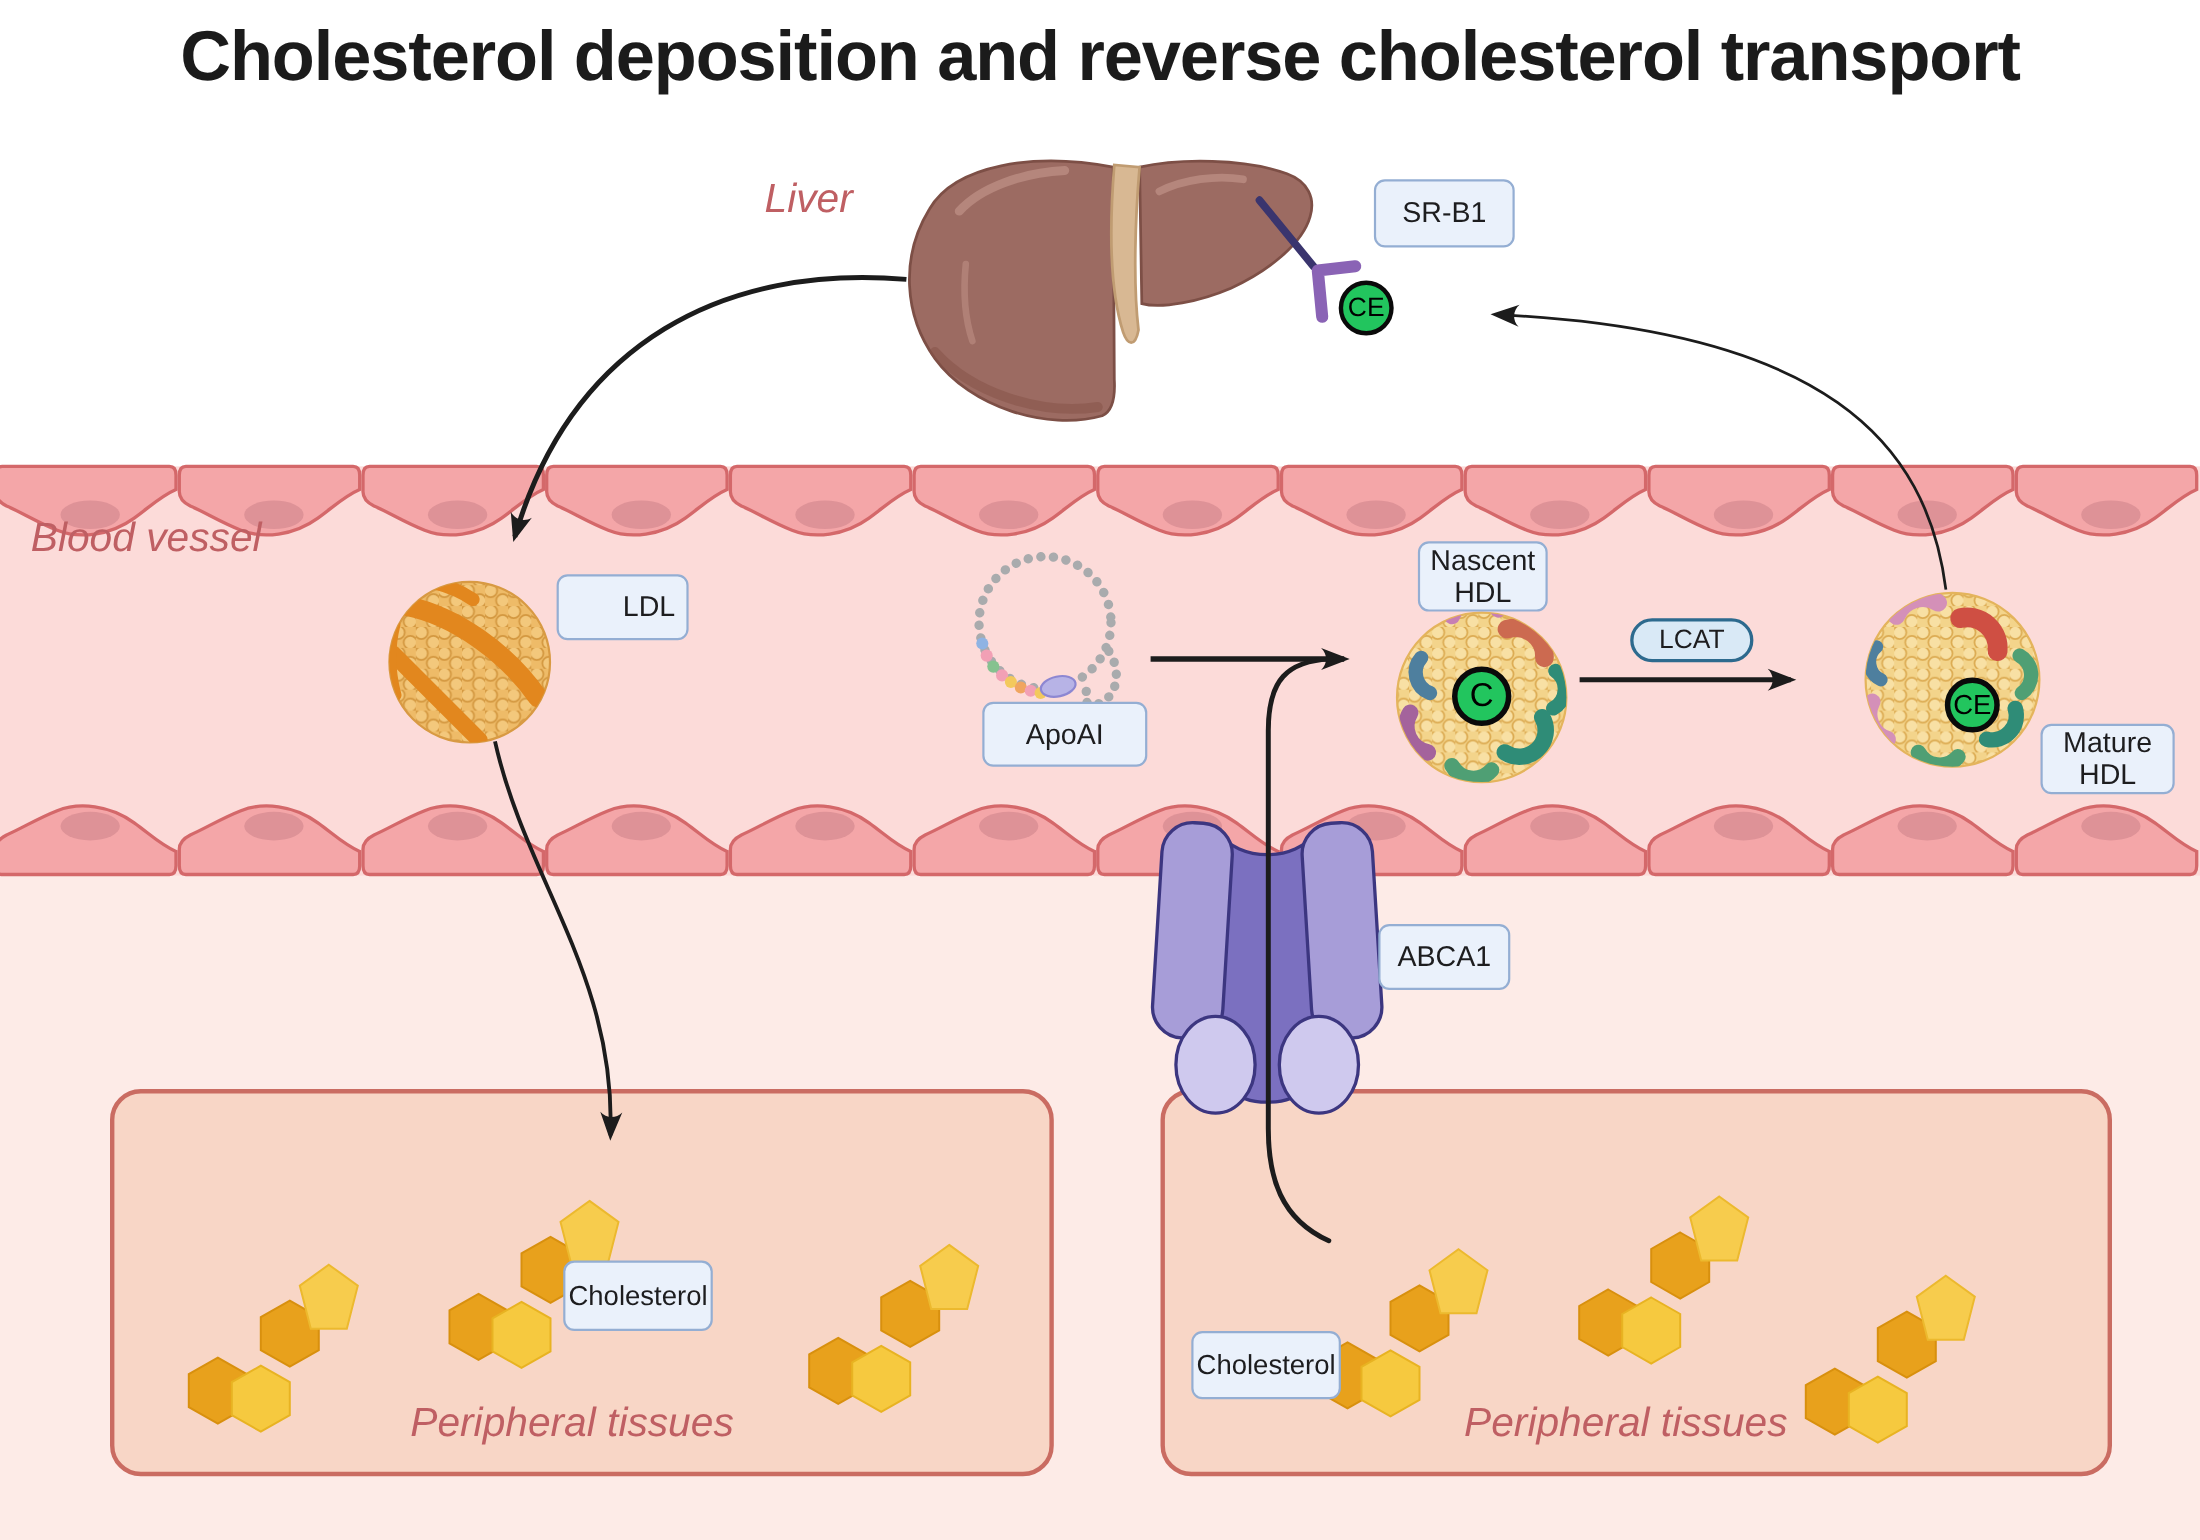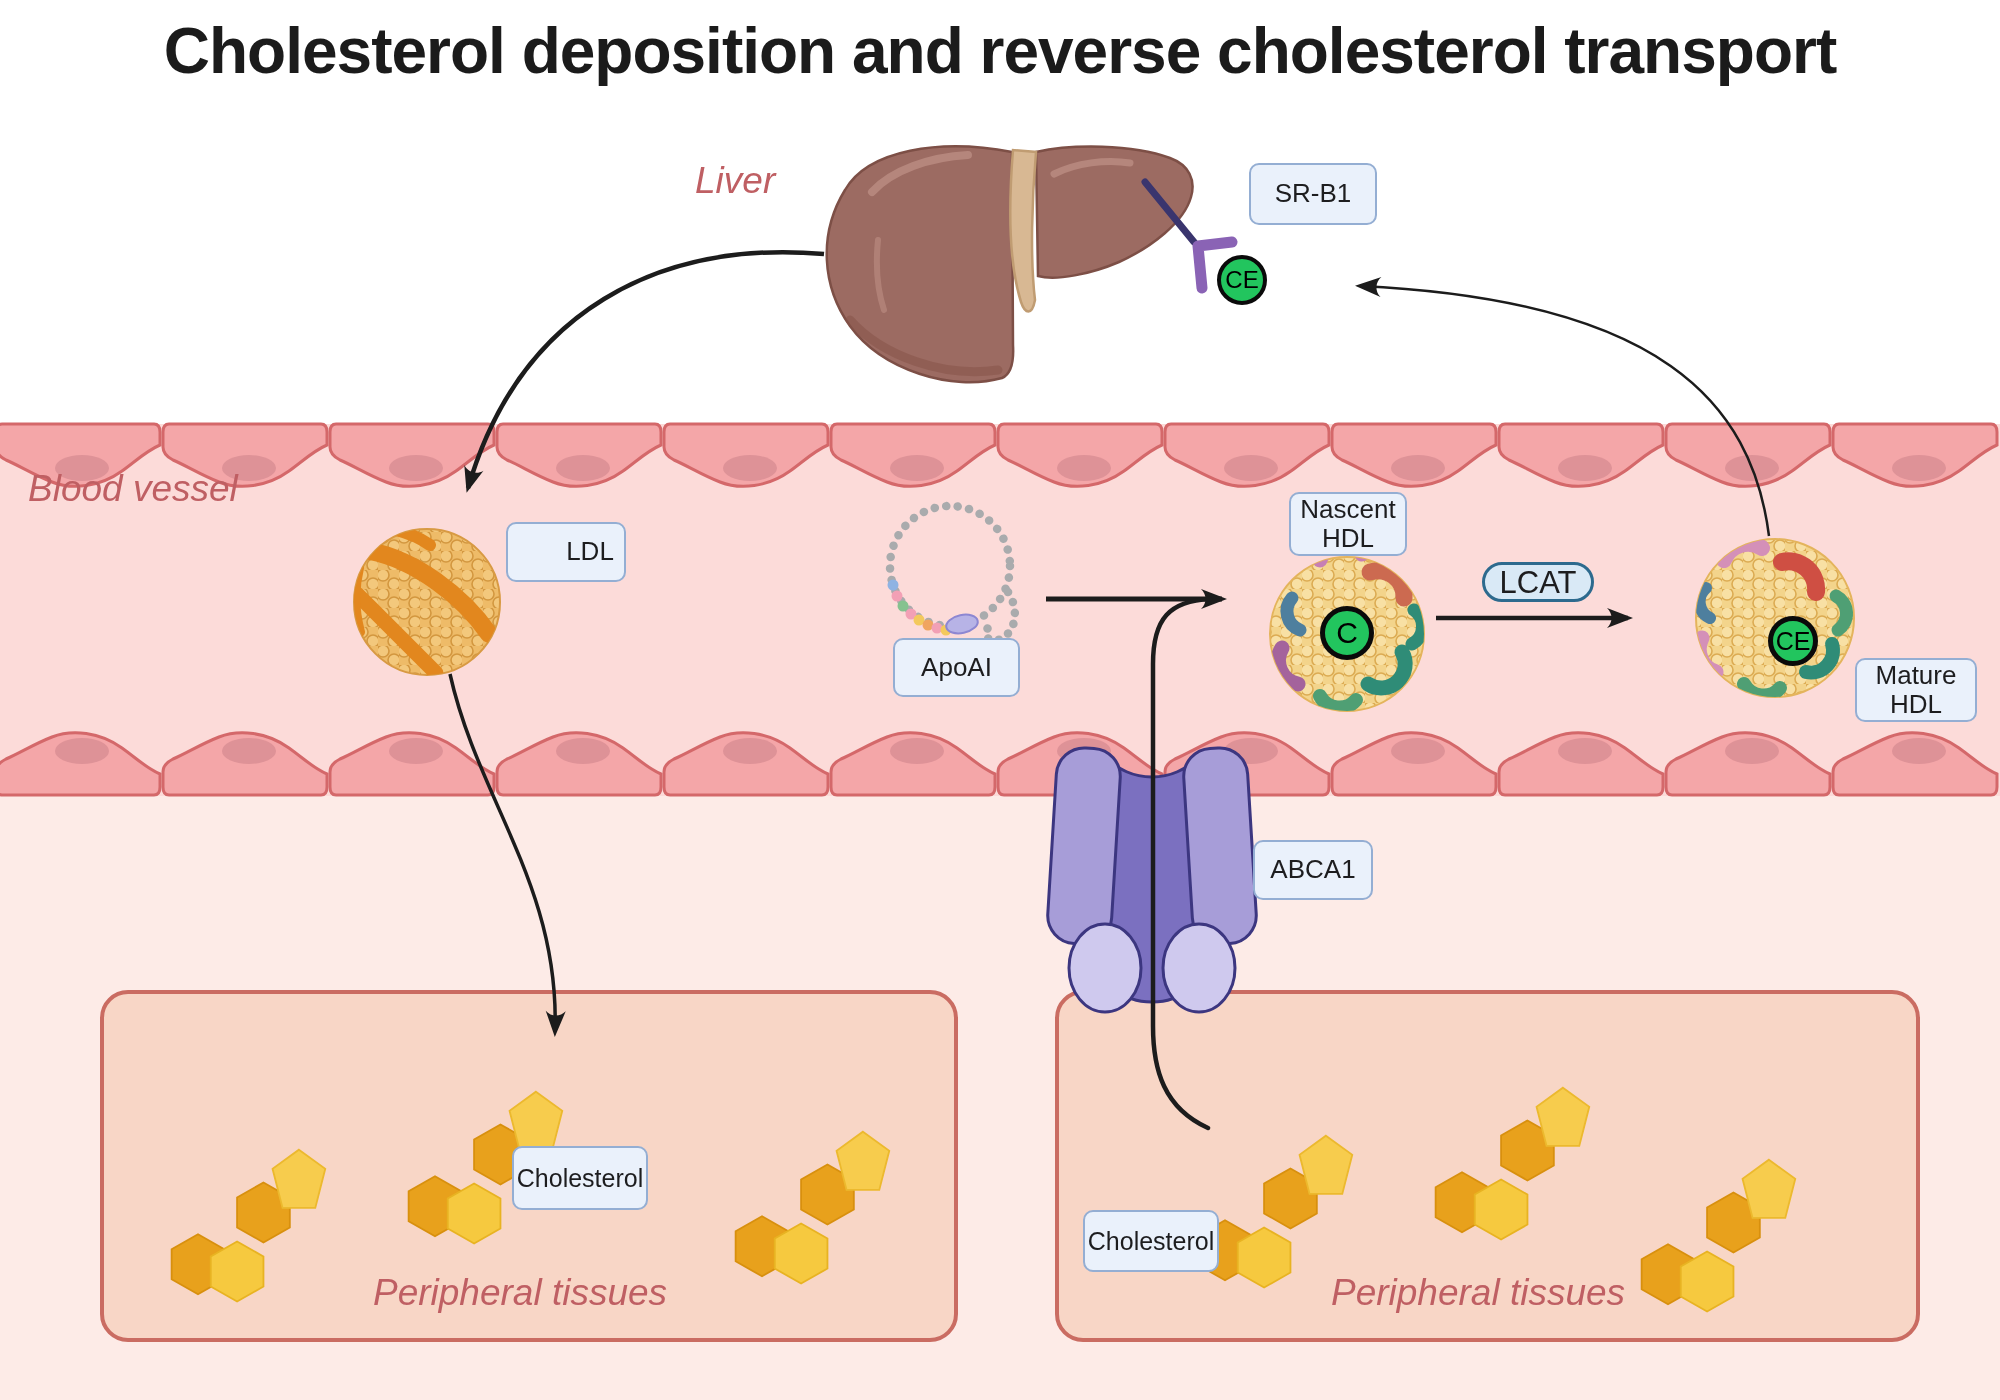--- a/index.html
+++ b/index.html
@@ -21,28 +21,28 @@
   #liver-label{left:695px;top:160px;width:120px;text-align:left;}
   #vessel-label{left:28px;top:468px;}
   #periph-left-label{left:250px;top:1272px;width:540px;text-align:center;}
   #periph-right-label{left:1208px;top:1272px;width:540px;text-align:center;}
   
   .label-box{position:absolute;z-index:5;background:#eaf1fb;border:2.5px solid #94aed3;border-radius:10px;
              display:flex;align-items:center;justify-content:center;text-align:center;
              font-size:26px;line-height:1.13;color:#1d1d1f;white-space:pre-line;box-sizing:border-box;}
   #srb1-box{left:1202px;top:163px;width:128px;height:62px;margin-left:47px;}
   #ldl-box{left:506px;top:522px;width:120px;height:60px;padding-left:48px;}
-  #apoai-box{left:893px;top:638px;width:127px;height:59px;}
+  #apoai-box{left:893px;top:638px;width:150px;height:59px;}
   #nascent-box{left:1289px;top:492px;width:118px;height:64px;}
   #mature-box{left:1855px;top:658px;width:122px;height:64px;}
   #abca1-box{left:1253px;top:840px;width:120px;height:60px;}
   #chol-left-box{left:512px;top:1146px;width:136px;height:64px;font-size:25px;}
   #chol-right-box{left:1083px;top:1210px;width:136px;height:62px;font-size:25px;}
   .pill{border-radius:24px !important;border:3.5px solid #2d6a8e !important;background:#d9e9f6 !important;}
-  #lcat-pill{left:1482px;top:562px;width:112px;height:40px;font-size:31px;}
+  #lcat-pill{left:1482px;top:562px;width:112px;height:40px;font-size:24px;}
   
   .badge{position:absolute;z-index:5;background:#22c55e;border-radius:50%;color:#000;
          display:flex;align-items:center;justify-content:center;box-sizing:border-box;}
   #badge-ce-liver{left:1217px;top:255px;width:50px;height:50px;border:4.5px solid #0a0a0a;font-size:24px;}
   #badge-c-nascent{left:1320px;top:606px;width:54px;height:54px;border:5.5px solid #0a0a0a;font-size:30px;}
   #badge-ce-mature{left:1768px;top:616px;width:50px;height:50px;border:5px solid #0a0a0a;font-size:25px;}
 </style>
 </head>
 <body>
 

